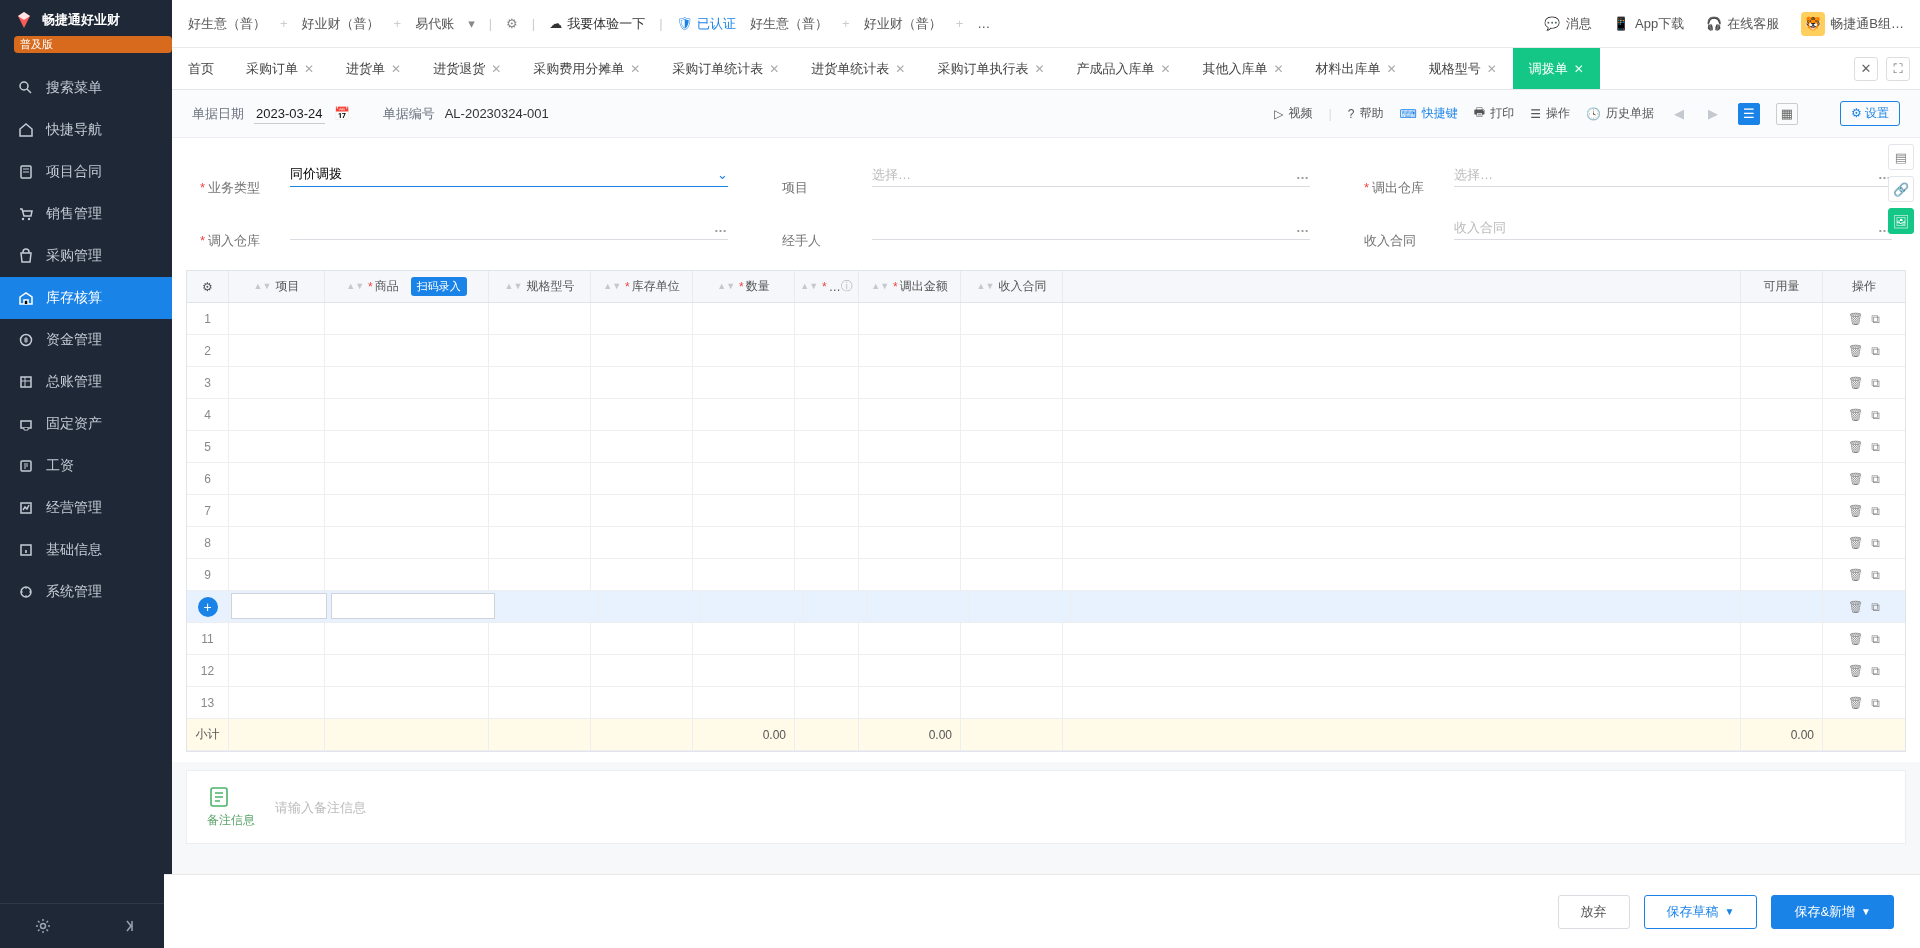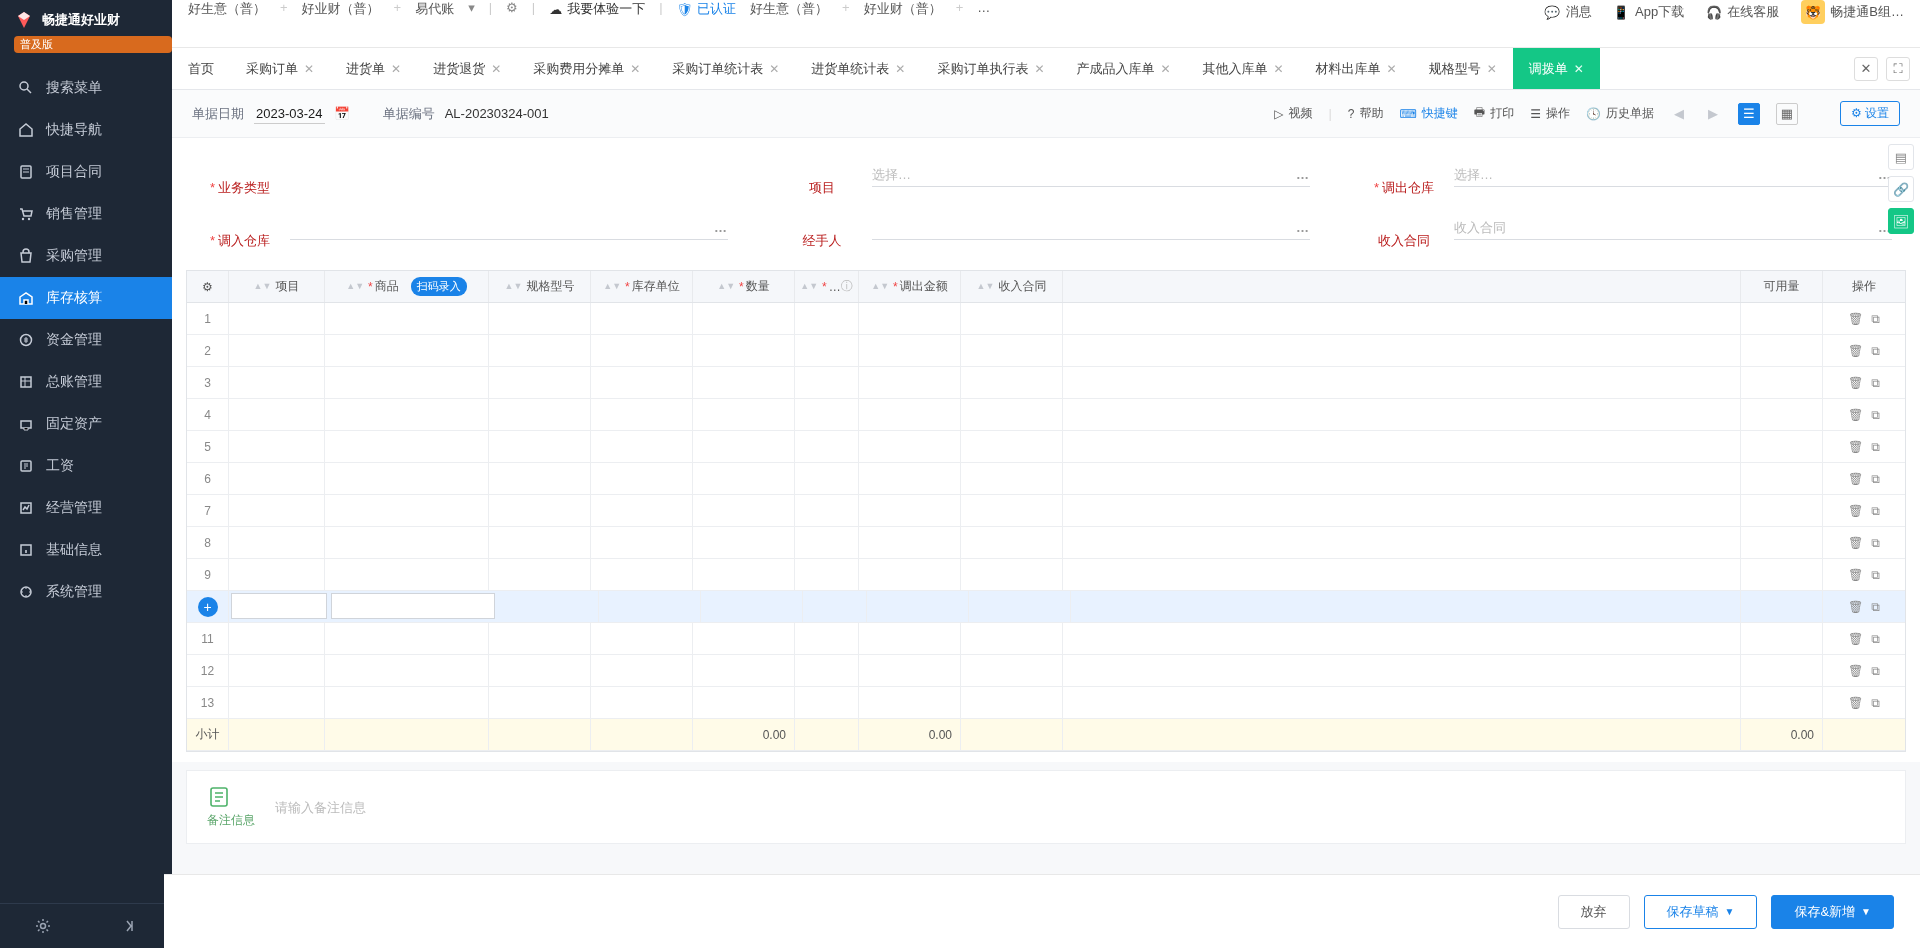--- a/index.html
+++ b/index.html
@@ -13,21 +13,21 @@
 .logo-text { font-size: 13px; color: #fff; font-weight: 600; }
 .edition-badge { background: #d86a1e; color: #fff; font-size: 11px; padding: 1px 6px; border-radius: 4px; margin: 2px 0 8px 14px; display: inline-block; }
 .nav { flex: 1; padding-top: 6px; }
 .nav-item { display: flex; align-items: center; gap: 12px; padding: 12px 18px; cursor: pointer; font-size: 14px; color: #c5cbd6; }
 .nav-item.active { background: #1a83e8; color: #fff; }
 .nav-ic { width: 16px; height: 16px; display: inline-flex; align-items: center; justify-content: center; }
 .sidebar-foot { display: flex; justify-content: space-around; padding: 14px 0; border-top: 1px solid #2e3a4c; }
 
 
 .main { flex: 1; display: flex; flex-direction: column; background: #f7f8fa; position: relative; }
-.header { height: 48px; background: #fff; display: flex; align-items: flex-start; padding: 0 16px; gap: 14px; border-bottom: 1px solid #e8e8e8; font-size: 13px; }
+.header { height: 48px; background: #fff; display: flex; align-items: center; padding: 0 16px; gap: 14px; border-bottom: 1px solid #e8e8e8; font-size: 13px; }
 .header .crumb { color: #555; }
 .header .sep { color: #ccc; }
 .verify { color: #1a83e8; display: inline-flex; align-items: center; gap: 4px; }
 .header-right { margin-left: auto; display: flex; align-items: center; gap: 22px; color: #555; }
 .hdr-link { display: inline-flex; align-items: center; gap: 5px; cursor: pointer; }
 .avatar { width: 24px; height: 24px; background: #ffcf5e; border-radius: 4px; display:inline-flex; align-items:center; justify-content:center; }
 
 
 .tabs { height: 42px; background: #fff; display: flex; align-items: stretch; border-bottom: 1px solid #e5e7eb; font-size: 13px; }
 .tab { display: flex; align-items: center; gap: 6px; padding: 0 16px; cursor: pointer; color: #444; position: relative; }
@@ -46,37 +46,37 @@
 .meta-link { display:inline-flex; align-items:center; gap:5px; cursor:pointer; font-size:12px; }
 .set-btn { border:1px solid #1a83e8; color:#1a83e8; padding:3px 10px; border-radius:3px; font-size:12px; cursor:pointer; }
 .nav-arrow { color:#c4c8cf; cursor:pointer; padding:0 4px;}
 .view-tog { width:22px; height:22px; display:inline-flex;align-items:center;justify-content:center; border:1px solid #ccc;border-radius:2px; cursor:pointer; color:#666;}
 .view-tog.on{background:#1a83e8;color:#fff;border-color:#1a83e8;}
 
 
 .form-area { background: #fff; padding: 14px 28px 12px; }
 .form-row { display: flex; gap: 54px; margin-bottom: 8px; }
 .field { display: flex; align-items: center; width: 528px; }
-.flabel { width: 90px; text-align: center; padding-right: 10px; color: #b91c1c; font-size:13px;margin-top:27px; }
+.flabel { width: 90px; text-align: left; padding-right: 10px; color: #737373; font-size:13px;margin-top:27px; }
 .req::before { content:"*"; color:#f04444; margin-right:3px; }
 .fctrl { flex: 1; border-bottom: 1px solid #d9dce1; display: flex; align-items: center; padding: 4px 0; position:relative; }
 .fctrl.focus { border-bottom-color:#1a83e8; }
 .fctrl input { border: none; outline: none; width: 100%; font-size: 13px; background: transparent; }
 .fctrl .drop { color:#1a83e8; cursor:pointer; }
 .fctrl .more { color:#999; cursor:pointer; font-weight:bold; letter-spacing:1px; }
 .ph { color:#bbb; }
 
 
 .grid-wrap { background:#fff; padding: 0 14px 10px; }
 .grid { border:1px solid #e1e4e8; display:flex; }
 .ghead { background:#f5f7fa; border-bottom:1px solid #e1e4e8; height:32px; display:flex; }
 .gh { border-right:1px solid #e8eaed; display:flex; align-items:center; justify-content:center; font-size:12px; color:#555; position:relative; }
 .gh .sorter { color:#c4c8cf; font-size:9px; line-height:1; margin-right:4px; display:inline-flex; flex-direction:column; }
 .reqmark{color:#f04444; margin-right:2px;}
-.scan-tag{ background:#1a83e8; color:#fff; font-size:11px; padding:2px 6px; border-radius:9px; margin-left:12px; }
+.scan-tag{ background:#1a83e8; color:#fff; font-size:11px; padding:2px 6px; border-radius:3px; margin-left:12px; }
 .grow { height:32px; display:flex; border-bottom:1px solid #eceef1; }
 .grow.hover{ background:#e8f2ff; }
 .gc { border-right:1px solid #eceef1; display:flex; align-items:center; justify-content:center; font-size:12px; color:#555; }
 .gc.num{ justify-content:center; color:#888; }
 .gc.input{ background:#fff; border:1px solid #d0d4da; margin:2px; height:26px; }
 .addrow{ width:20px;height:20px;border-radius:50%;background:#1a83e8;color:#fff;display:flex;align-items:center;justify-content:center;font-size:14px;cursor:pointer;}
 .grow.subtotal{ background:#fffbe8; font-weight:500; }
 .act-ic{ cursor:pointer; color:#888; padding:0 4px;} .w-proj{width:96px;} .w-prod{width:164px;} .w-spec{width:102px;}
 .w-unit{width:102px;} .w-qty{width:102px;} .w-dot{width:64px;} .w-amt{width:102px;}
 .w-inc{width:102px;} .w-blank{flex:1;} .w-avail{width:82px;} .w-ops{width:82px;}
@@ -395,20 +395,24 @@
         <span class="view-tog">▦</span>
         <span style="width:10px;"></span>
         <span class="set-btn"><span>⚙</span> <span>设置</span></span>
       </div>
     </div>
 
     <div class="form-area">
       <div class="form-row">
         <div class="field">
           <div class="flabel req">业务类型</div>
+          <div class="fctrl focus">
+            <input value="同价调拨" style="">
+            <span class="drop">⌄</span>
+          </div>
         </div>
         <div class="field">
           <div class="flabel">项目</div>
           <div class="fctrl">
             <input class="ph" placeholder="选择…" style="">
             <span class="more">…</span>
           </div>
         </div>
         <div class="field">
           <div class="flabel req">调出仓库</div>

